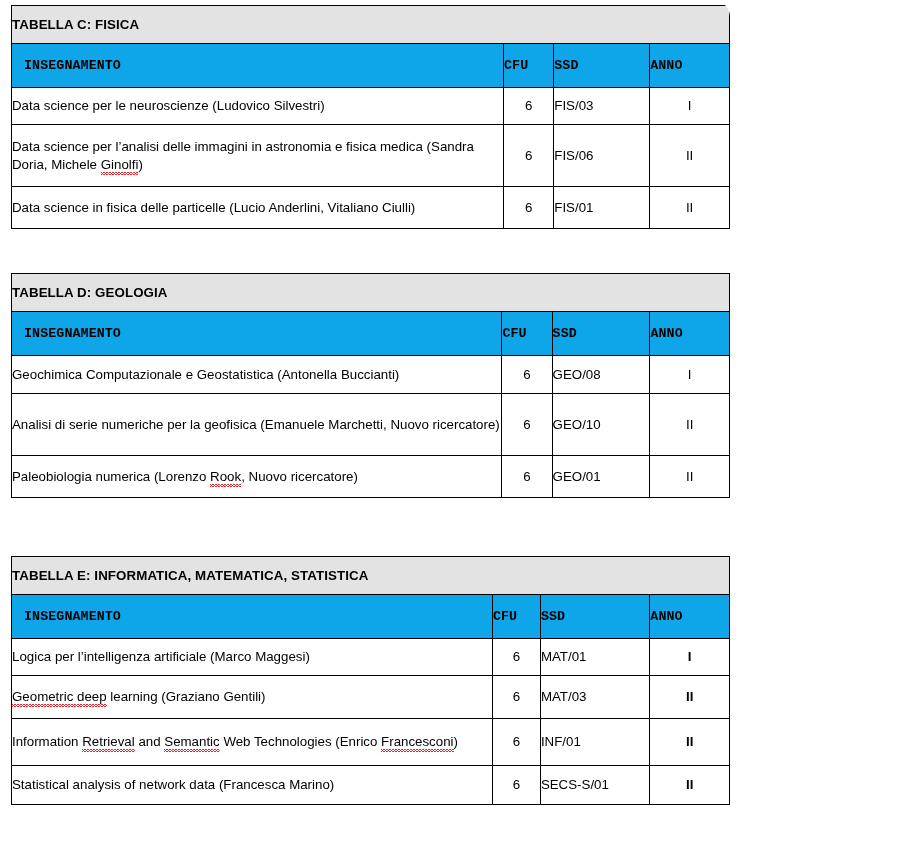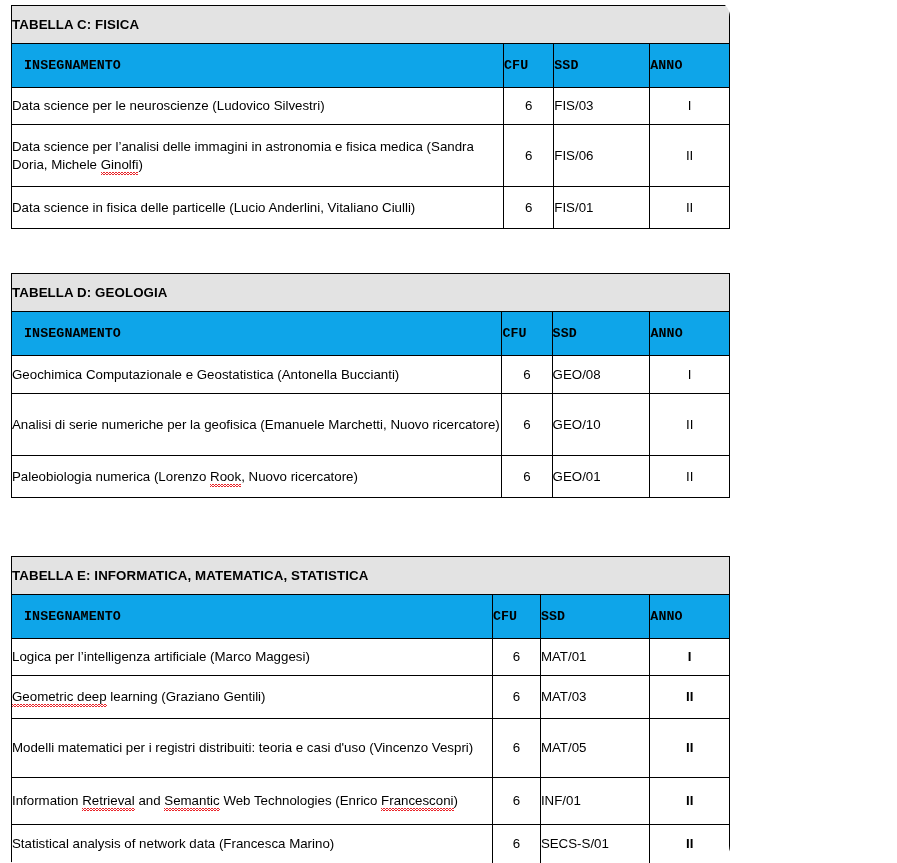--- a/index.html
+++ b/index.html
@@ -218,26 +218,20 @@
           <td class="num">6</td>
           <td class="ssd">MAT/01</td>
           <td class="anno bold">I</td>
         </tr>
         <tr style="height:43px">
           <td class="course"><span class="sq">Geometric deep</span> learning (Graziano Gentili)</td>
           <td class="num">6</td>
           <td class="ssd">MAT/03</td>
           <td class="anno bold">II</td>
         </tr>
-        <tr style="height:59px">
-          <td class="course">Modelli matematici per i registri distribuiti: teoria e casi d'uso (Vincenzo Vespri)</td>
-          <td class="num">6</td>
-          <td class="ssd">MAT/05</td>
-          <td class="anno bold">II</td>
-        </tr>
         <tr style="height:47px">
           <td class="course">Information <span class="sq">Retrieval</span> and <span class="sq">Semantic</span> Web Technologies (Enrico <span class="sq">Francesconi</span>)</td>
           <td class="num">6</td>
           <td class="ssd">INF/01</td>
           <td class="anno bold">II</td>
         </tr>
         <tr style="height:39px">
           <td class="course">Statistical analysis of network data (Francesca Marino)</td>
           <td class="num">6</td>
           <td class="ssd">SECS-S/01</td>

